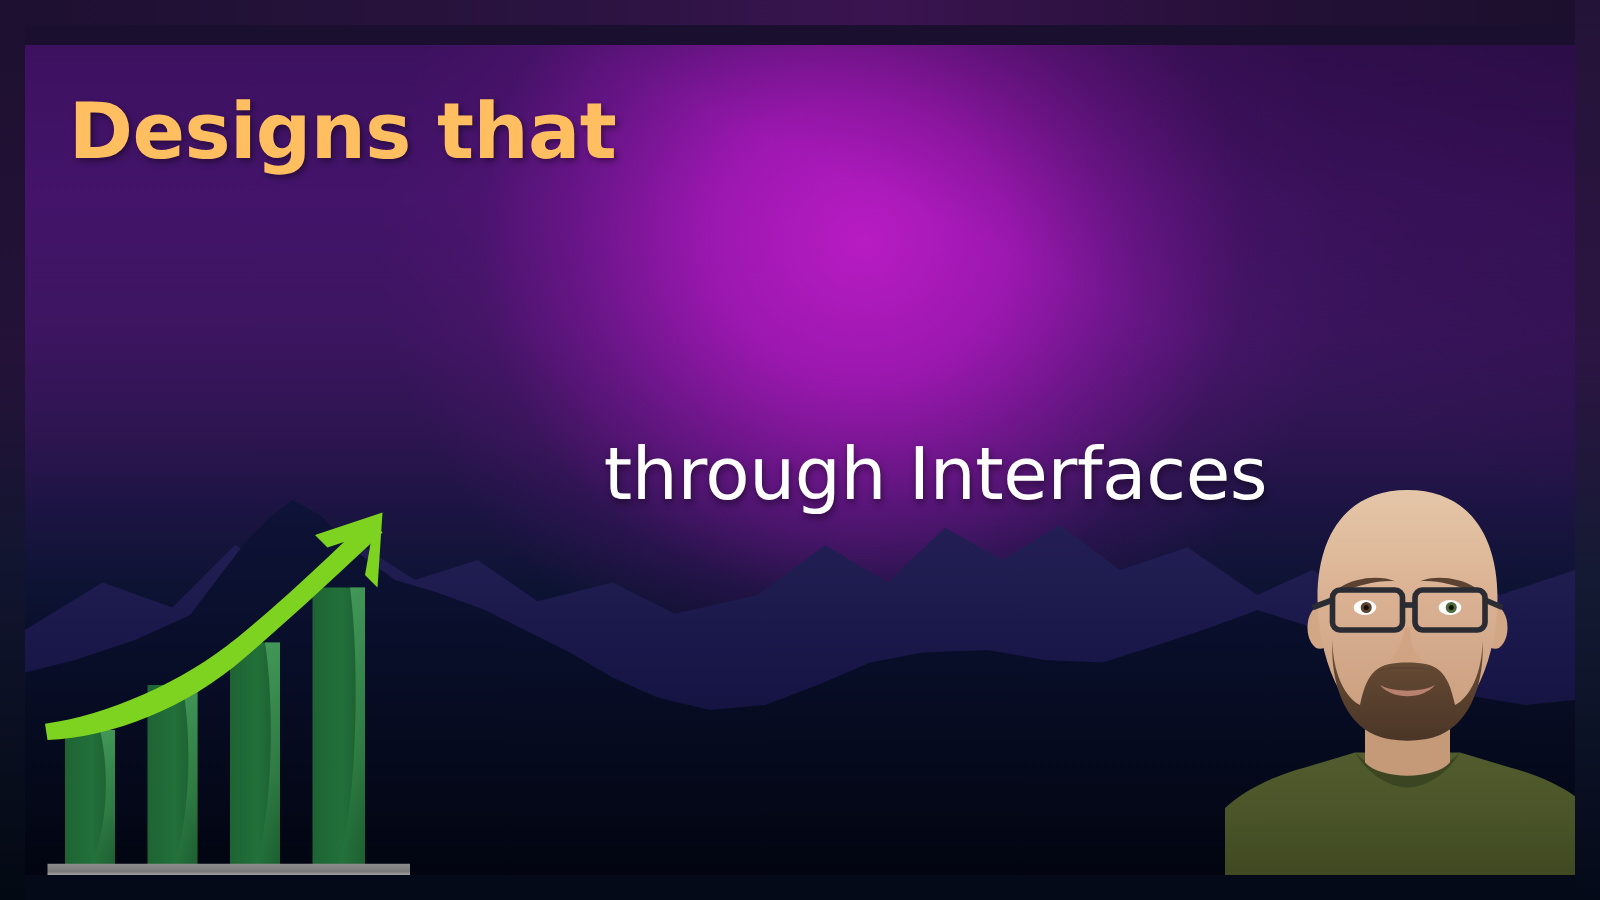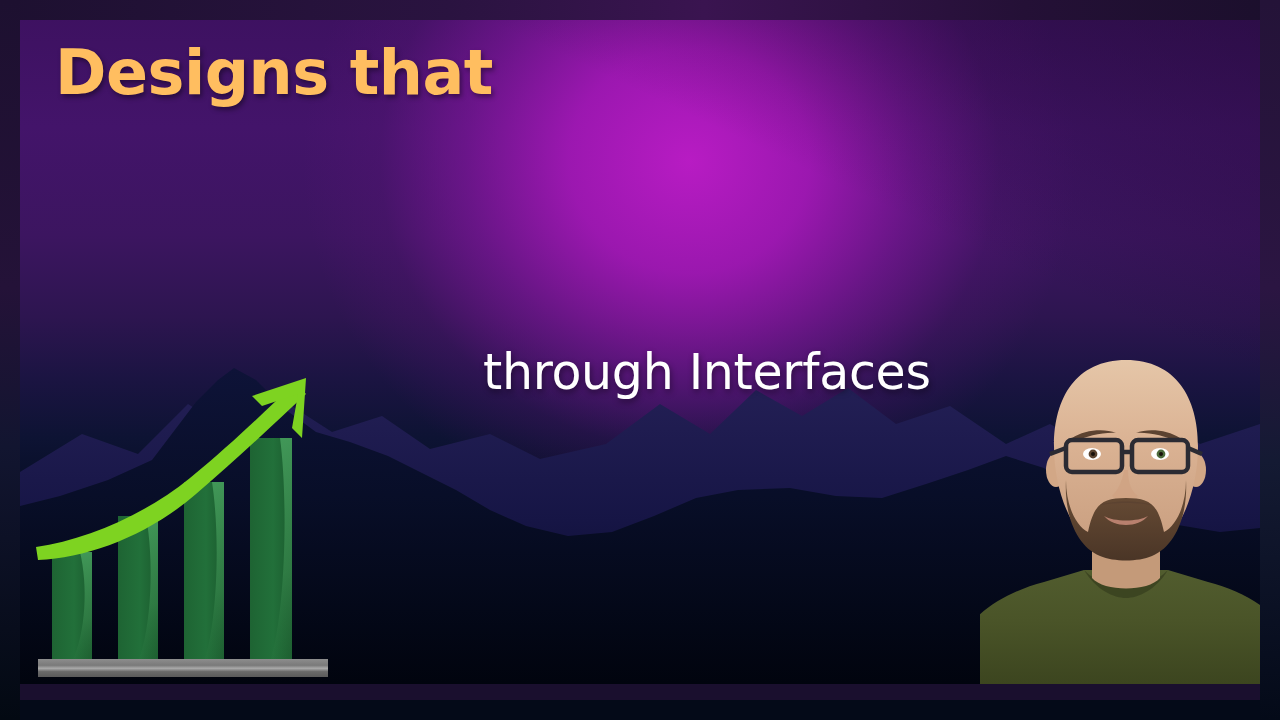--- a/index.html
+++ b/index.html
@@ -38,21 +38,21 @@
                          background:#040a18; }
   #frame-border-left   { left:0; top:0;    width:20px;  height:720px;
                          background: linear-gradient(180deg,#1d1030 0%,#241238 40%,#121530 62%,#030912 100%); }
   #frame-border-right  { right:0; top:0;   width:20px;  height:720px;
                          background: linear-gradient(180deg,#241338 0%,#2b1542 40%,#141a33 64%,#040a18 100%); }
 
   
   #slide-canvas {
     position: absolute;
     left: 20px;
-    top: 4px;
+    top: 36px;
     width: 1240px;
     height: 680px;
     overflow: hidden;
     background: #2a1144;
   }
 
   
   #sky-layer {
     position: absolute;
     inset: 0;
@@ -120,29 +120,28 @@
     line-height: 1;
     letter-spacing: -1px;
     text-shadow: 2px 4px 7px rgba(0,0,0,0.40);
     z-index: 20;
     white-space: nowrap;
   }
   #headline-sub {
     position: absolute;
     left: 463px;
     top: 314px;
-    font-size: 49px;
+    font-size: 58px;
     font-weight: normal;
     color: #ffffff;
     line-height: 1;
     letter-spacing: -0.3px;
     text-shadow: 1px 3px 6px rgba(0,0,0,0.45);
     z-index: 20;
     white-space: nowrap;
-    margin-top: 30px;
   }
 
   
   #growth-chart {
     position: absolute;
     left: 10px;
     bottom: 0px;
     width: 330px;
     height: 330px;
     z-index: 15;

